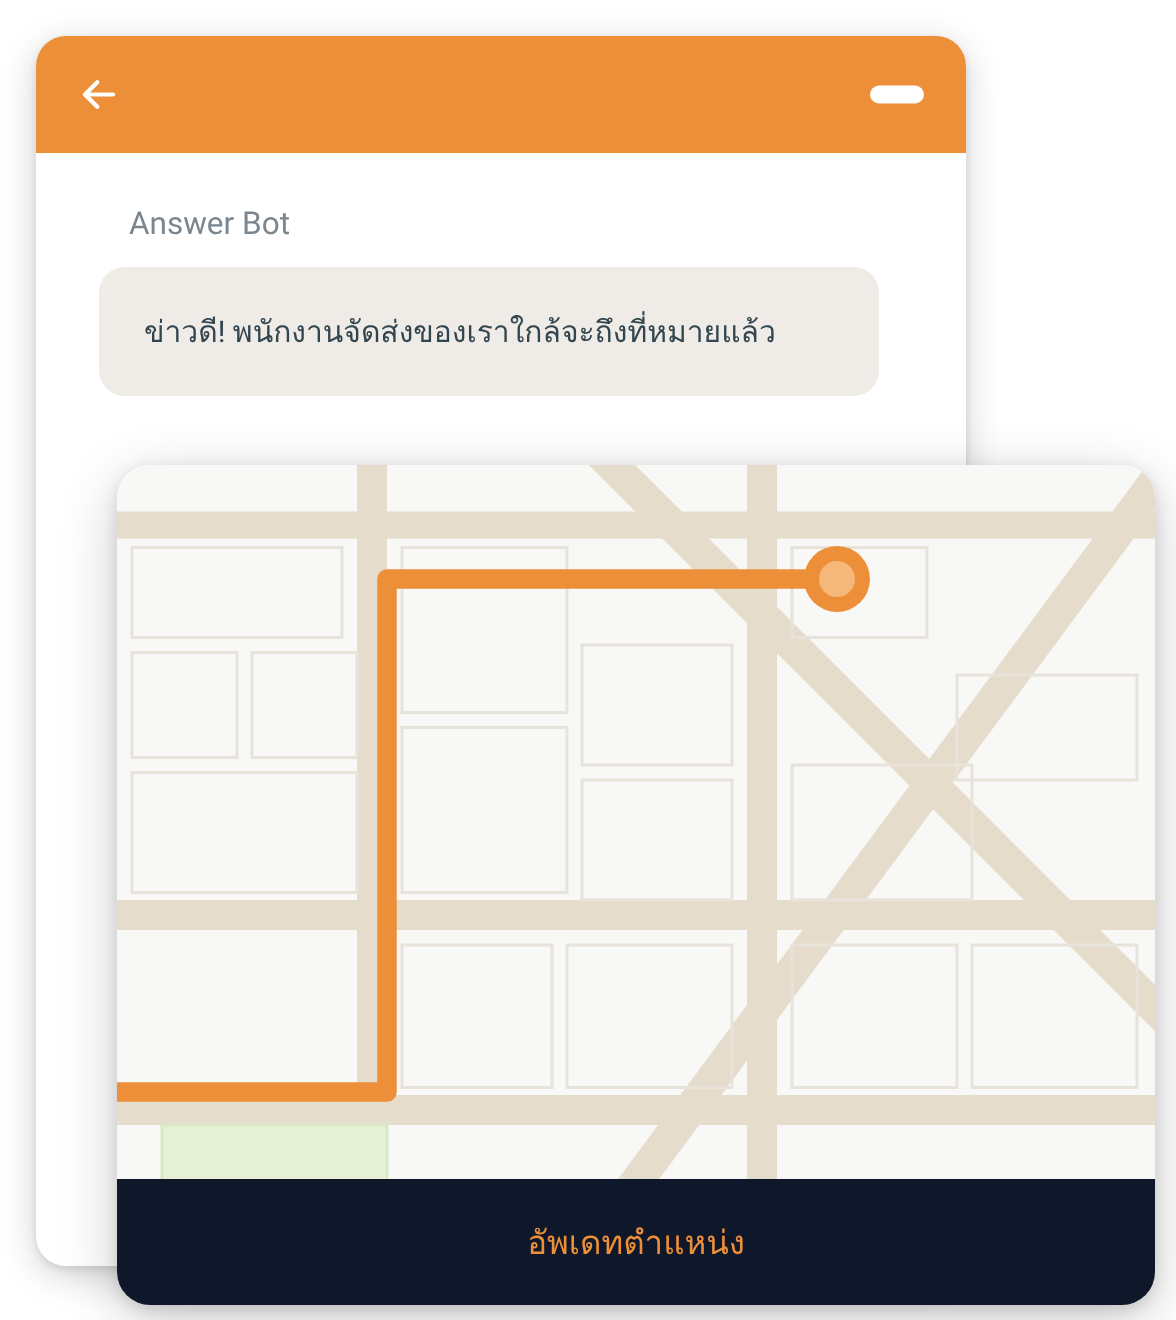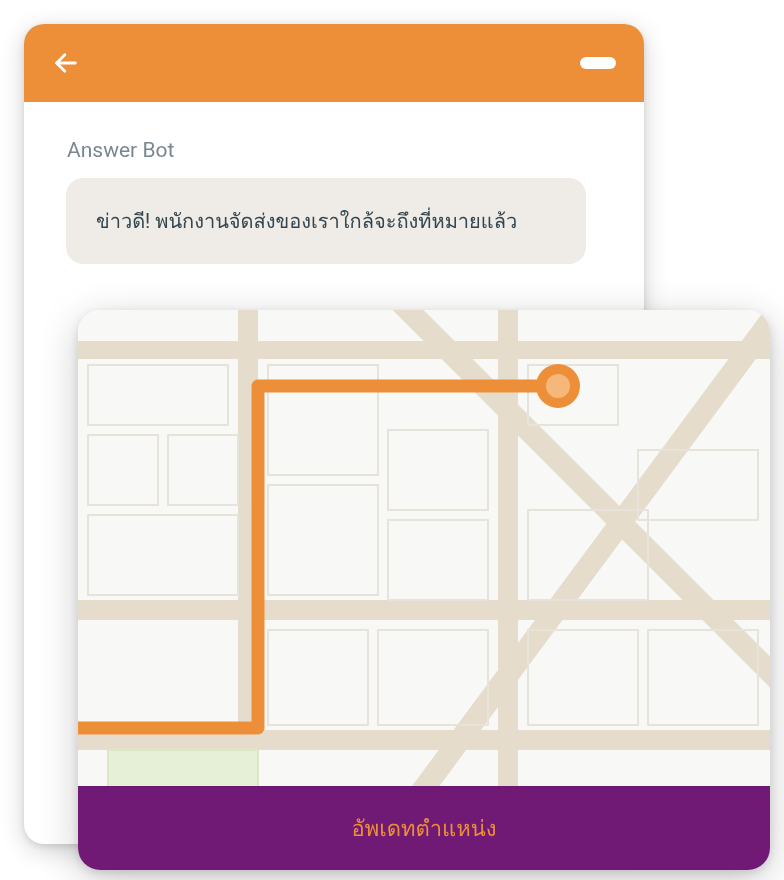--- a/index.html
+++ b/index.html
@@ -43,21 +43,21 @@
     background: #fff;
   }
   .chat-area {
     padding: 36px 42px 0 42px;
   }
   .bot-name {
     color: #7a8790;
     font-size: 21px;
     font-weight: 400;
     margin-bottom: 16px;
-    margin-left: 1px;
+    margin-left: 20px;
   }
   .bubble {
     background: #efece7;
     border-radius: 17px;
     padding: 28px 30px;
     max-width: 520px;
   }
   .bubble-text {
     color: #334650;
     font-size: 20px;
@@ -86,21 +86,21 @@
     position: absolute;
     inset: 0;
     width: 100%;
     height: 100%;
   }
   .map-footer {
     height: 84px;
     display: flex;
     align-items: center;
     justify-content: center;
-    background: #701a75;
+    background: #0f172a;
     border-top: 1px solid rgba(0,0,0,0.04);
   }
   .update-link {
     color: #ed8f38;
     font-size: 22px;
     font-weight: 400;
     cursor: pointer;
   }
 </style>
 </head>

